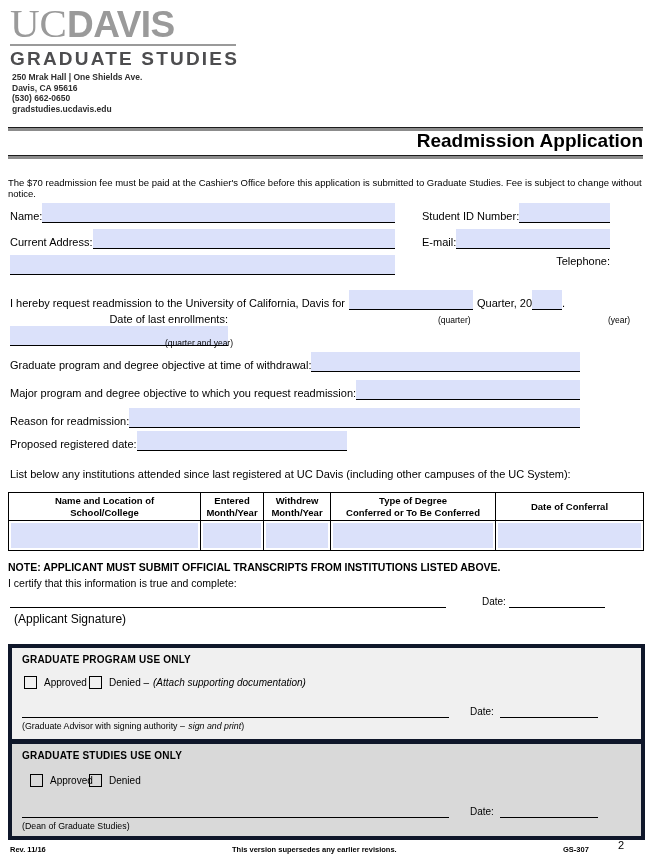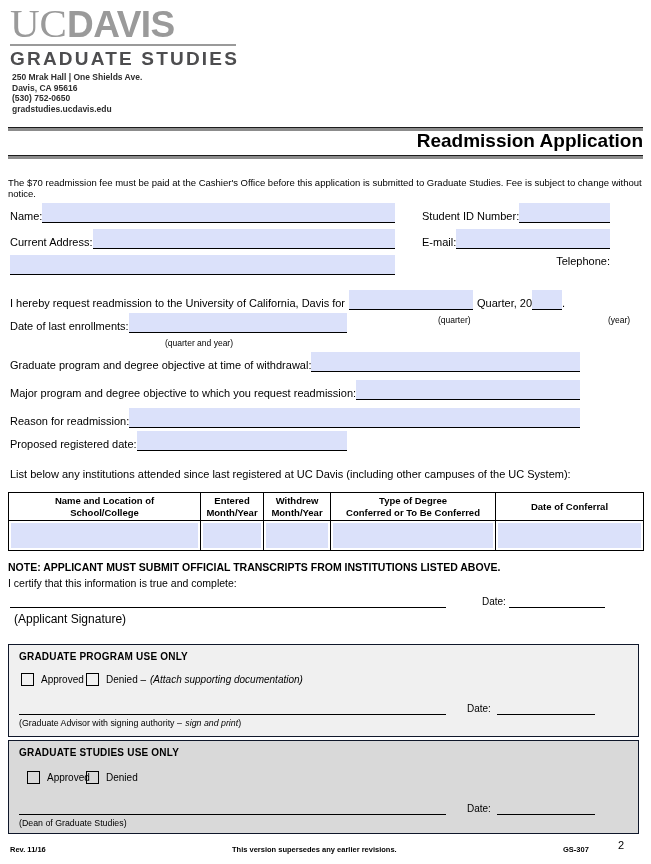--- a/index.html
+++ b/index.html
@@ -37,21 +37,21 @@
   .inst-table th, .inst-table td { border:1px solid #000; }
   .inst-table th { font-size:9.5px; font-weight:bold; text-align:center; white-space:pre-line; line-height:11.5px; padding:2px 1px; vertical-align:middle; }
   .inst-table td { height:29px; padding:0; vertical-align:middle; }
   .cellfill { background:var(--field-highlight,#dbe1fa); height:25px; margin:0 2px; }
 
   .note-line { position:absolute; left:8px; top:561px; font-size:10.5px; font-weight:bold; }
   .certify-line { position:absolute; left:8px; top:577px; font-size:10.5px; }
   .date-lbl { font-size:10px; white-space:nowrap; }
 
   
-  .ubox { position:absolute; left:8px; width:629px; border:1px solid #0f172a; }
+  .ubox { position:absolute; left:8px; width:629px; border:4px solid #0f172a; }
   .ubox-title { position:absolute; left:10px; top:6px; font-size:10px; font-weight:bold; letter-spacing:0.2px; }
   .cbgrp { position:absolute; display:flex; align-items:center; font-size:10px; white-space:nowrap; }
   .cb { width:11px; height:11px; border:1.5px solid #000; display:inline-block; margin-right:7px; flex:0 0 auto; background:transparent; }
   .ital { font-style:italic; }
   .boxcap { position:absolute; font-size:8.8px; white-space:nowrap; }
 
   
   .foot { position:absolute; top:845px; font-size:7.5px; font-weight:bold; }
   .pagenum { position:absolute; left:618px; top:839px; font-size:11px; }
 </style>
@@ -61,21 +61,21 @@
 <div class="page">
 
   <div class="logo-line">
     <span class="logo-uc">UC</span><span class="logo-davis">DAVIS</span>
   </div>
   <div class="logo-rule"></div>
   <div class="dept">GRADUATE STUDIES</div>
   <div class="addr">
     <div>250 Mrak Hall | One Shields Ave.</div>
     <div>Davis, CA 95616</div>
-    <div>(530) 752-0650</div>
+    <div>(530) 662-0650</div>
     <div>gradstudies.ucdavis.edu</div>
   </div>
 
   <div class="band-rule" style="top:127px;"></div>
   <div class="doc-title">Readmission Application</div>
   <div class="band-rule" style="top:155px;"></div>
 
   <div class="fee">The $70 readmission fee must be paid at the Cashier's Office before this application is submitted to Graduate Studies. Fee is subject to change without notice.</div>
 
   <div class="frow" style="left:10px; top:203px; width:385px;">
@@ -107,21 +107,21 @@
   <div class="frow" style="left:10px; top:290px;">
     <span class="lbl">I hereby request readmission to the University of California, Davis for</span>
     <span class="field" style="width:124px; margin:0 4px;"></span>
     <span class="lbl">Quarter, 20</span>
     <span class="field" style="width:30px;"></span>
     <span class="lbl">.</span>
   </div>
   <div class="cap" style="left:438px; top:315px;">(quarter)</div>
   <div class="cap" style="left:608px; top:315px;">(year)</div>
 
-  <div class="frow" style="left:10px; top:313px;">
+  <div class="frow" style="left:10px; top:313px;flex-direction:column;">
     <span class="lbl">Date of last enrollments:</span>
     <span class="field" style="width:218px;"></span>
   </div>
   <div class="cap" style="left:165px; top:338px;">(quarter and year)</div>
 
   <div class="frow" style="left:10px; top:352px; width:570px;">
     <span class="lbl">Graduate program and degree objective at time of withdrawal:</span>
     <span class="field grow"></span>
   </div>
   <div class="frow" style="left:10px; top:380px; width:570px;">

